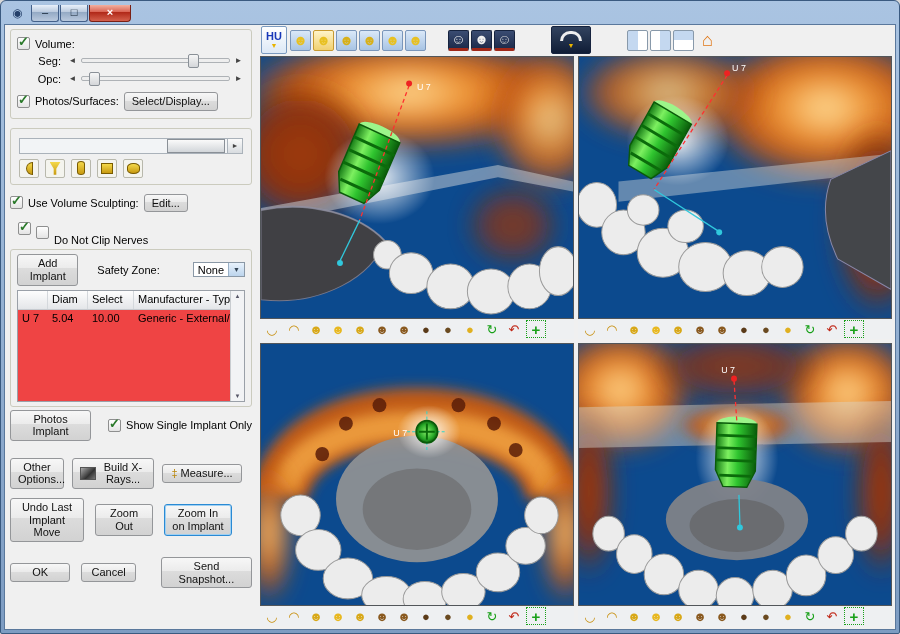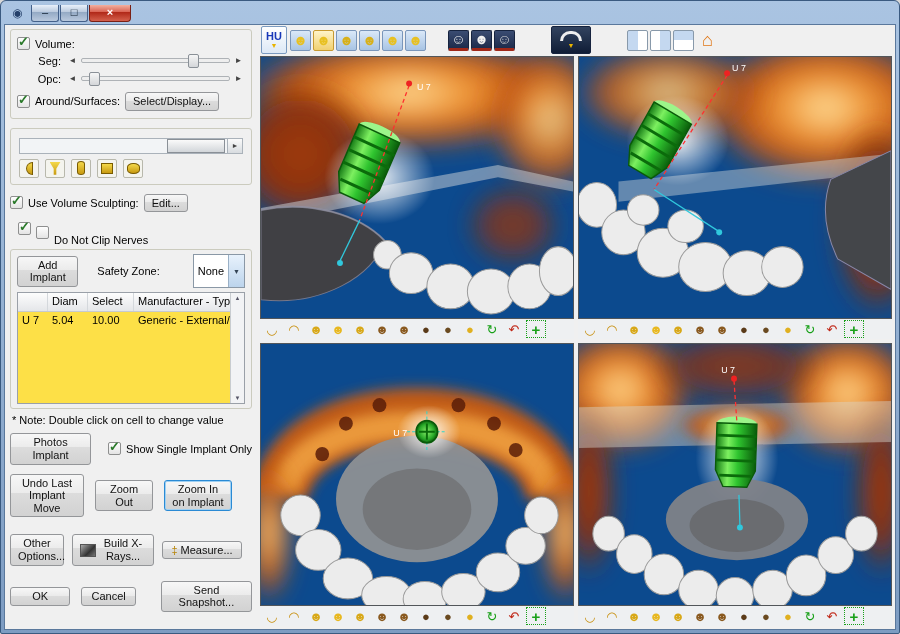--- a/index.html
+++ b/index.html
@@ -49,25 +49,25 @@
   .clipbtn { width:20px; height:19px; border:1px solid #b8b8ac; border-radius:2px; background:#f4f4ee;
     display:flex; align-items:center; justify-content:center; }
   .shape { background:linear-gradient(#f4d84a,#c89a10); border:1px solid #7a5c00; }
   .sh1 { width:7px; height:13px; border-radius:7px 0 0 7px / 7px 0 0 7px; }
   .sh2 { width:11px; height:13px; clip-path:polygon(0 0,100% 0,62% 55%,62% 100%,38% 100%,38% 55%); border:none; }
   .sh3 { width:8px; height:14px; border-radius:4px/3px; }
   .sh4 { width:12px; height:11px; }
   .sh5 { width:13px; height:11px; border-radius:6px/4px; }
   .wraplbl { white-space:normal; line-height:1.2; }
   .implbl { margin:6px 0 2px 2px; }
-  .dd { display:flex; width:58px; height:34px; border:1px solid #8a98a6; background:#fff; align-items:center;margin-left:28px; }
+  .dd { display:flex; width:58px; height:15px; border:1px solid #8a98a6; background:#fff; align-items:center;margin-left:28px; }
   .dd-val { flex:1; padding:0 4px; }
   .dd-btn { width:16px; height:100%; display:flex; align-items:center; justify-content:center;
     font-size:7px; font-style:normal; background:linear-gradient(#e8f2fc,#bcd4ec); border-left:1px solid #9ab0c6; }
-  .tbl { border:1px solid #9aa0a8; background:#fde047; height:112px; position:relative; margin-top:4px; }
+  .tbl { border:1px solid #9aa0a8; background:#ef4444; height:112px; position:relative; margin-top:4px; }
   .tbl-head { display:flex; height:19px; background:linear-gradient(#fdfdfd,#e4e6e9); border-bottom:1px solid #c6cacf; }
   .th,.td { padding:2px 4px; overflow:hidden; white-space:nowrap; }
   .th { border-right:1px solid #d4d8dc; }
   .c0 { width:30px; } .c1 { width:40px; } .c2 { width:46px; } .c3 { flex:1; }
   .trow { display:flex; height:17px; }
   .tbl-sb { position:absolute; right:0; top:0; bottom:0; width:14px; border-left:1px solid #c8ccd0;
     background:#f2f3f5; display:flex; flex-direction:column; justify-content:space-between;
     align-items:center; font-size:6px; color:#556; padding:2px 0; }
   .note { margin:5px 0 4px 2px; }
   .zoomrow { gap:11px; margin-top:6px; }
@@ -192,21 +192,21 @@
             <i class="track">
                 <i class="thumb" style="left:5%"></i>
               </i>
             <i class="sa" style="color: rgb(68, 68, 68);">►</i>
           </span>
         </div>
         <div class="row" style="margin-top:6px">
           <span class="cb">
               <i style="color: rgb(43, 122, 43);">✓</i>
             </span>
-          <span class="lbl">Around/Surfaces:</span>
+          <span class="lbl">Photos/Surfaces:</span>
           <button class="btn">Select/Display...</button>
         </div>
       </div>
 
       <div class="group" style="margin-top:9px">
         <div class="sbar">
           <i class="sb-thumb"></i>
           <i class="sb-arr" style="color: rgb(68, 68, 68);">►</i>
         </div>
         <div class="cliprow">
@@ -266,45 +266,44 @@
             <span class="td c2">10.00</span>
             <span class="td c3">Generic - External/P...</span>
           </div>
           <div class="tbl-sb">
               <span>▲</span>
               <span>▼</span>
             </div>
         </div>
       </div>
 
-      <div class="note">* Note: Double click on cell to change value</div>
 
       <div class="row">
         <button class="btn">Photos Implant</button>
         <span class="cb" style="margin-left:12px">
             <i style="color: rgb(43, 122, 43);">✓</i>
           </span>
         <span class="lbl">Show Single Implant Only</span>
-      </div>
-
-      <div class="row zoomrow">
-        <button class="btn" style="width:74px">Undo Last Implant Move</button>
-        <button class="btn" style="width:58px">Zoom Out</button>
-        <button class="btn focused" style="width:68px">Zoom In on Implant</button>
       </div>
 
       <div class="row bottomrow">
         <button class="btn" style="width:54px">Other Options...</button>
         <button class="btn" style="width:82px; display:flex; align-items:center">
           <span class="xicon"></span>
           <span>Build X-Rays...</span>
         </button>
         <button class="btn" style="width:80px">
           <i class="bicon" style="color: rgb(184, 134, 11);">‡</i><span>Measure...</span>
         </button>
+      </div>
+
+      <div class="row zoomrow">
+        <button class="btn" style="width:74px">Undo Last Implant Move</button>
+        <button class="btn" style="width:58px">Zoom Out</button>
+        <button class="btn focused" style="width:68px">Zoom In on Implant</button>
       </div>
 
       <div class="row okrow">
         <button class="btn" style="width:62px">OK</button>
         <button class="btn" style="width:56px">Cancel</button>
         <button class="btn" style="width:94px; margin-left:14px">Send Snapshot...</button>
       </div>
     </div>
 
     <div class="right">

